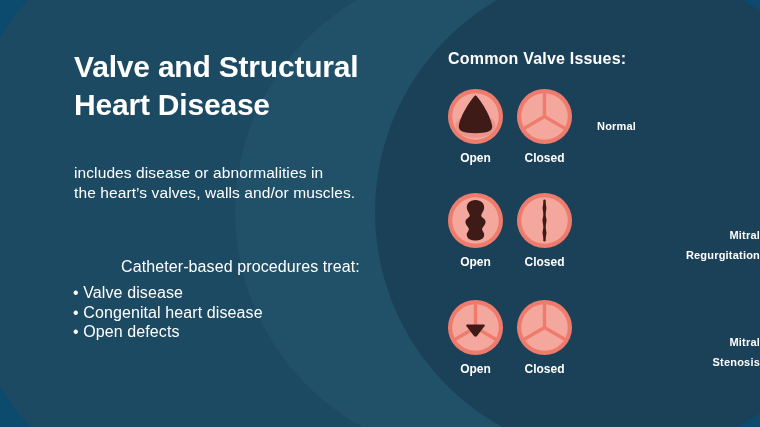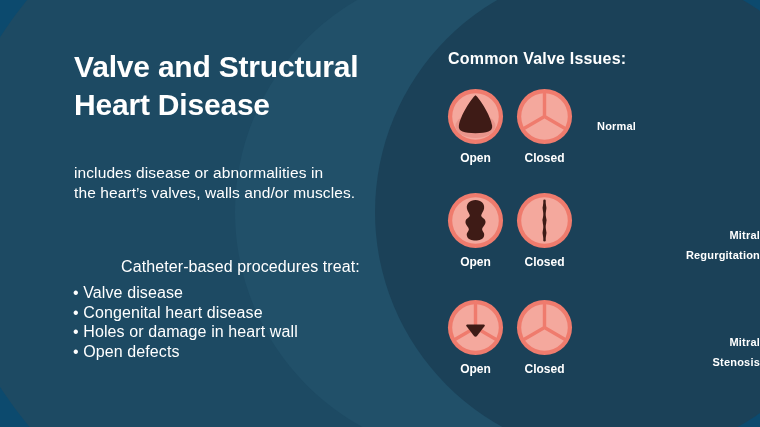--- a/index.html
+++ b/index.html
@@ -61,21 +61,20 @@
   <div class="abs" id="description">
     <div>includes disease or abnormalities in</div>
     <div>the heart’s valves, walls and/or muscles.</div>
   </div>
 
   <div class="abs" id="treat-heading">Catheter-based procedures treat:</div>
 
   <div class="abs" id="treat-list">
     <div>• Valve disease</div>
     <div>• Congenital heart disease</div>
-    <div>• Holes or damage in heart wall</div>
     <div>• Open defects</div>
   </div>
 
   <div class="abs" id="right-panel">
 
     <div class="abs" id="valve-heading">Common Valve Issues:</div>
 
     <div class="valve-row" style="top:88px">
       <div class="vicon open">
         <svg viewBox="0 0 60 60">

